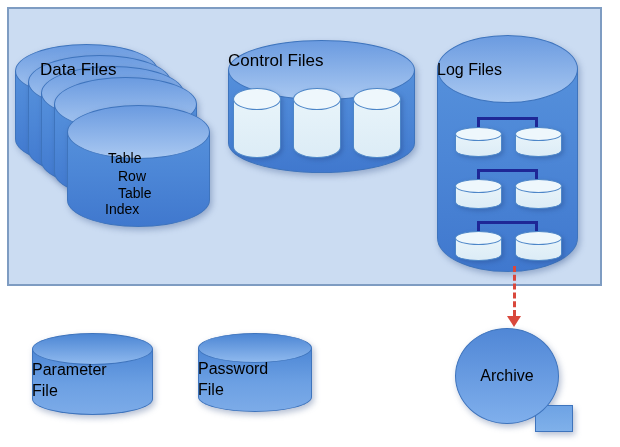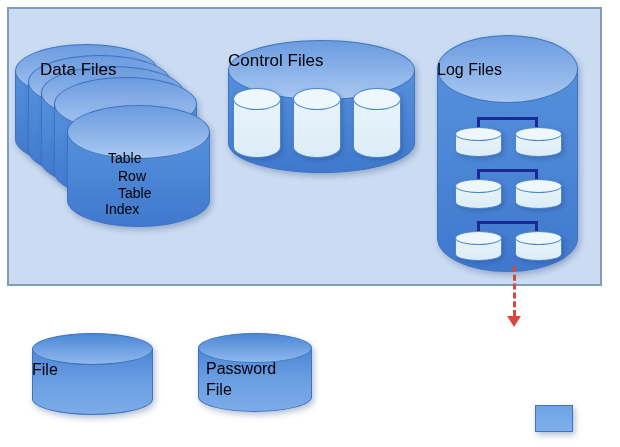--- a/index.html
+++ b/index.html
@@ -144,30 +144,34 @@
       </div>
   </div>
 
   <div class="dash-line"></div>
   <div class="arrow-head"></div>
 
   <div class="cyl pale" style="left:32px;top:333px;width:121px;height:82px;--ry:16px;">
     <div class="body"></div>
     <div class="top"></div>
     <div class="cyl-label two-line" style="top:26px;">
+      <div>Parameter</div>
       <div>File</div>
     </div>
   </div>
 
   <div class="cyl pale" style="left:198px;top:333px;width:114px;height:79px;--ry:15px;">
     <div class="body"></div>
     <div class="top"></div>
-    <div class="cyl-label two-line" style="top:25px;padding-left:8px;">
+    <div class="cyl-label two-line" style="top:25px;">
       <div>Password</div>
       <div>File</div>
     </div>
   </div>
 
   <div class="archive">
     <div class="tab"></div>
+    <div class="circle">
+      <span>Archive</span>
+    </div>
   </div>
 
 </div>
 
 </body></html>

